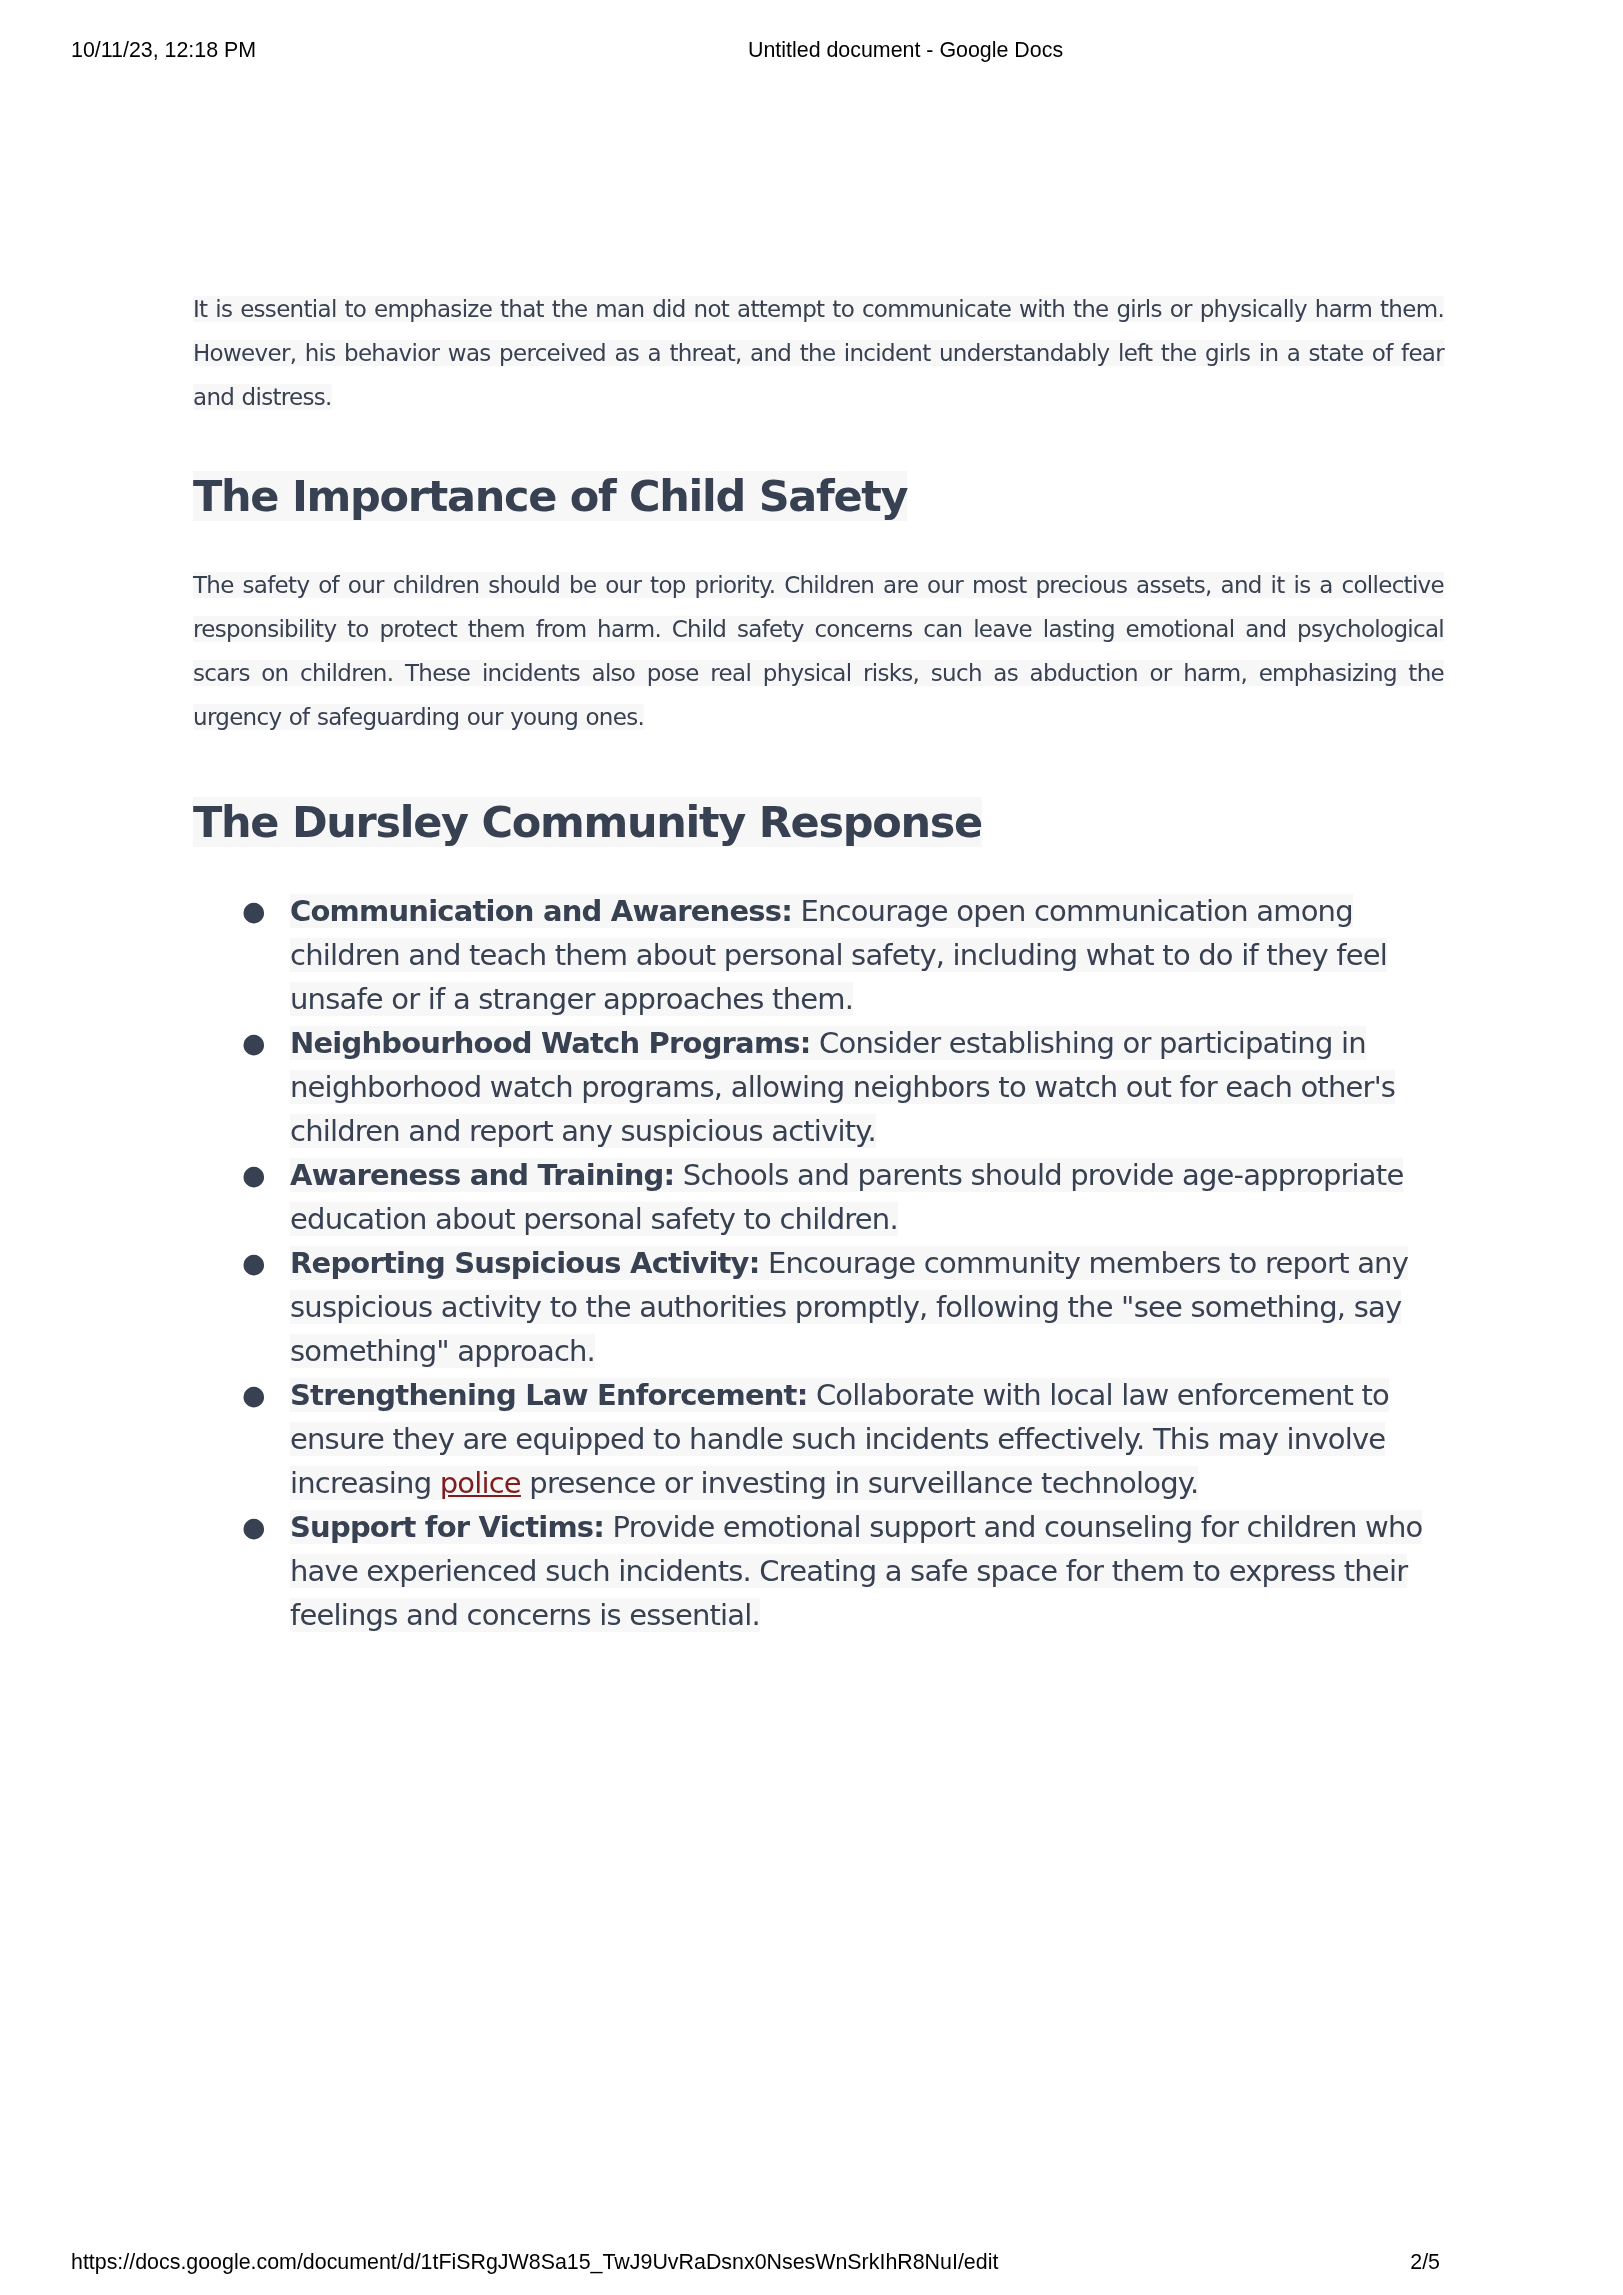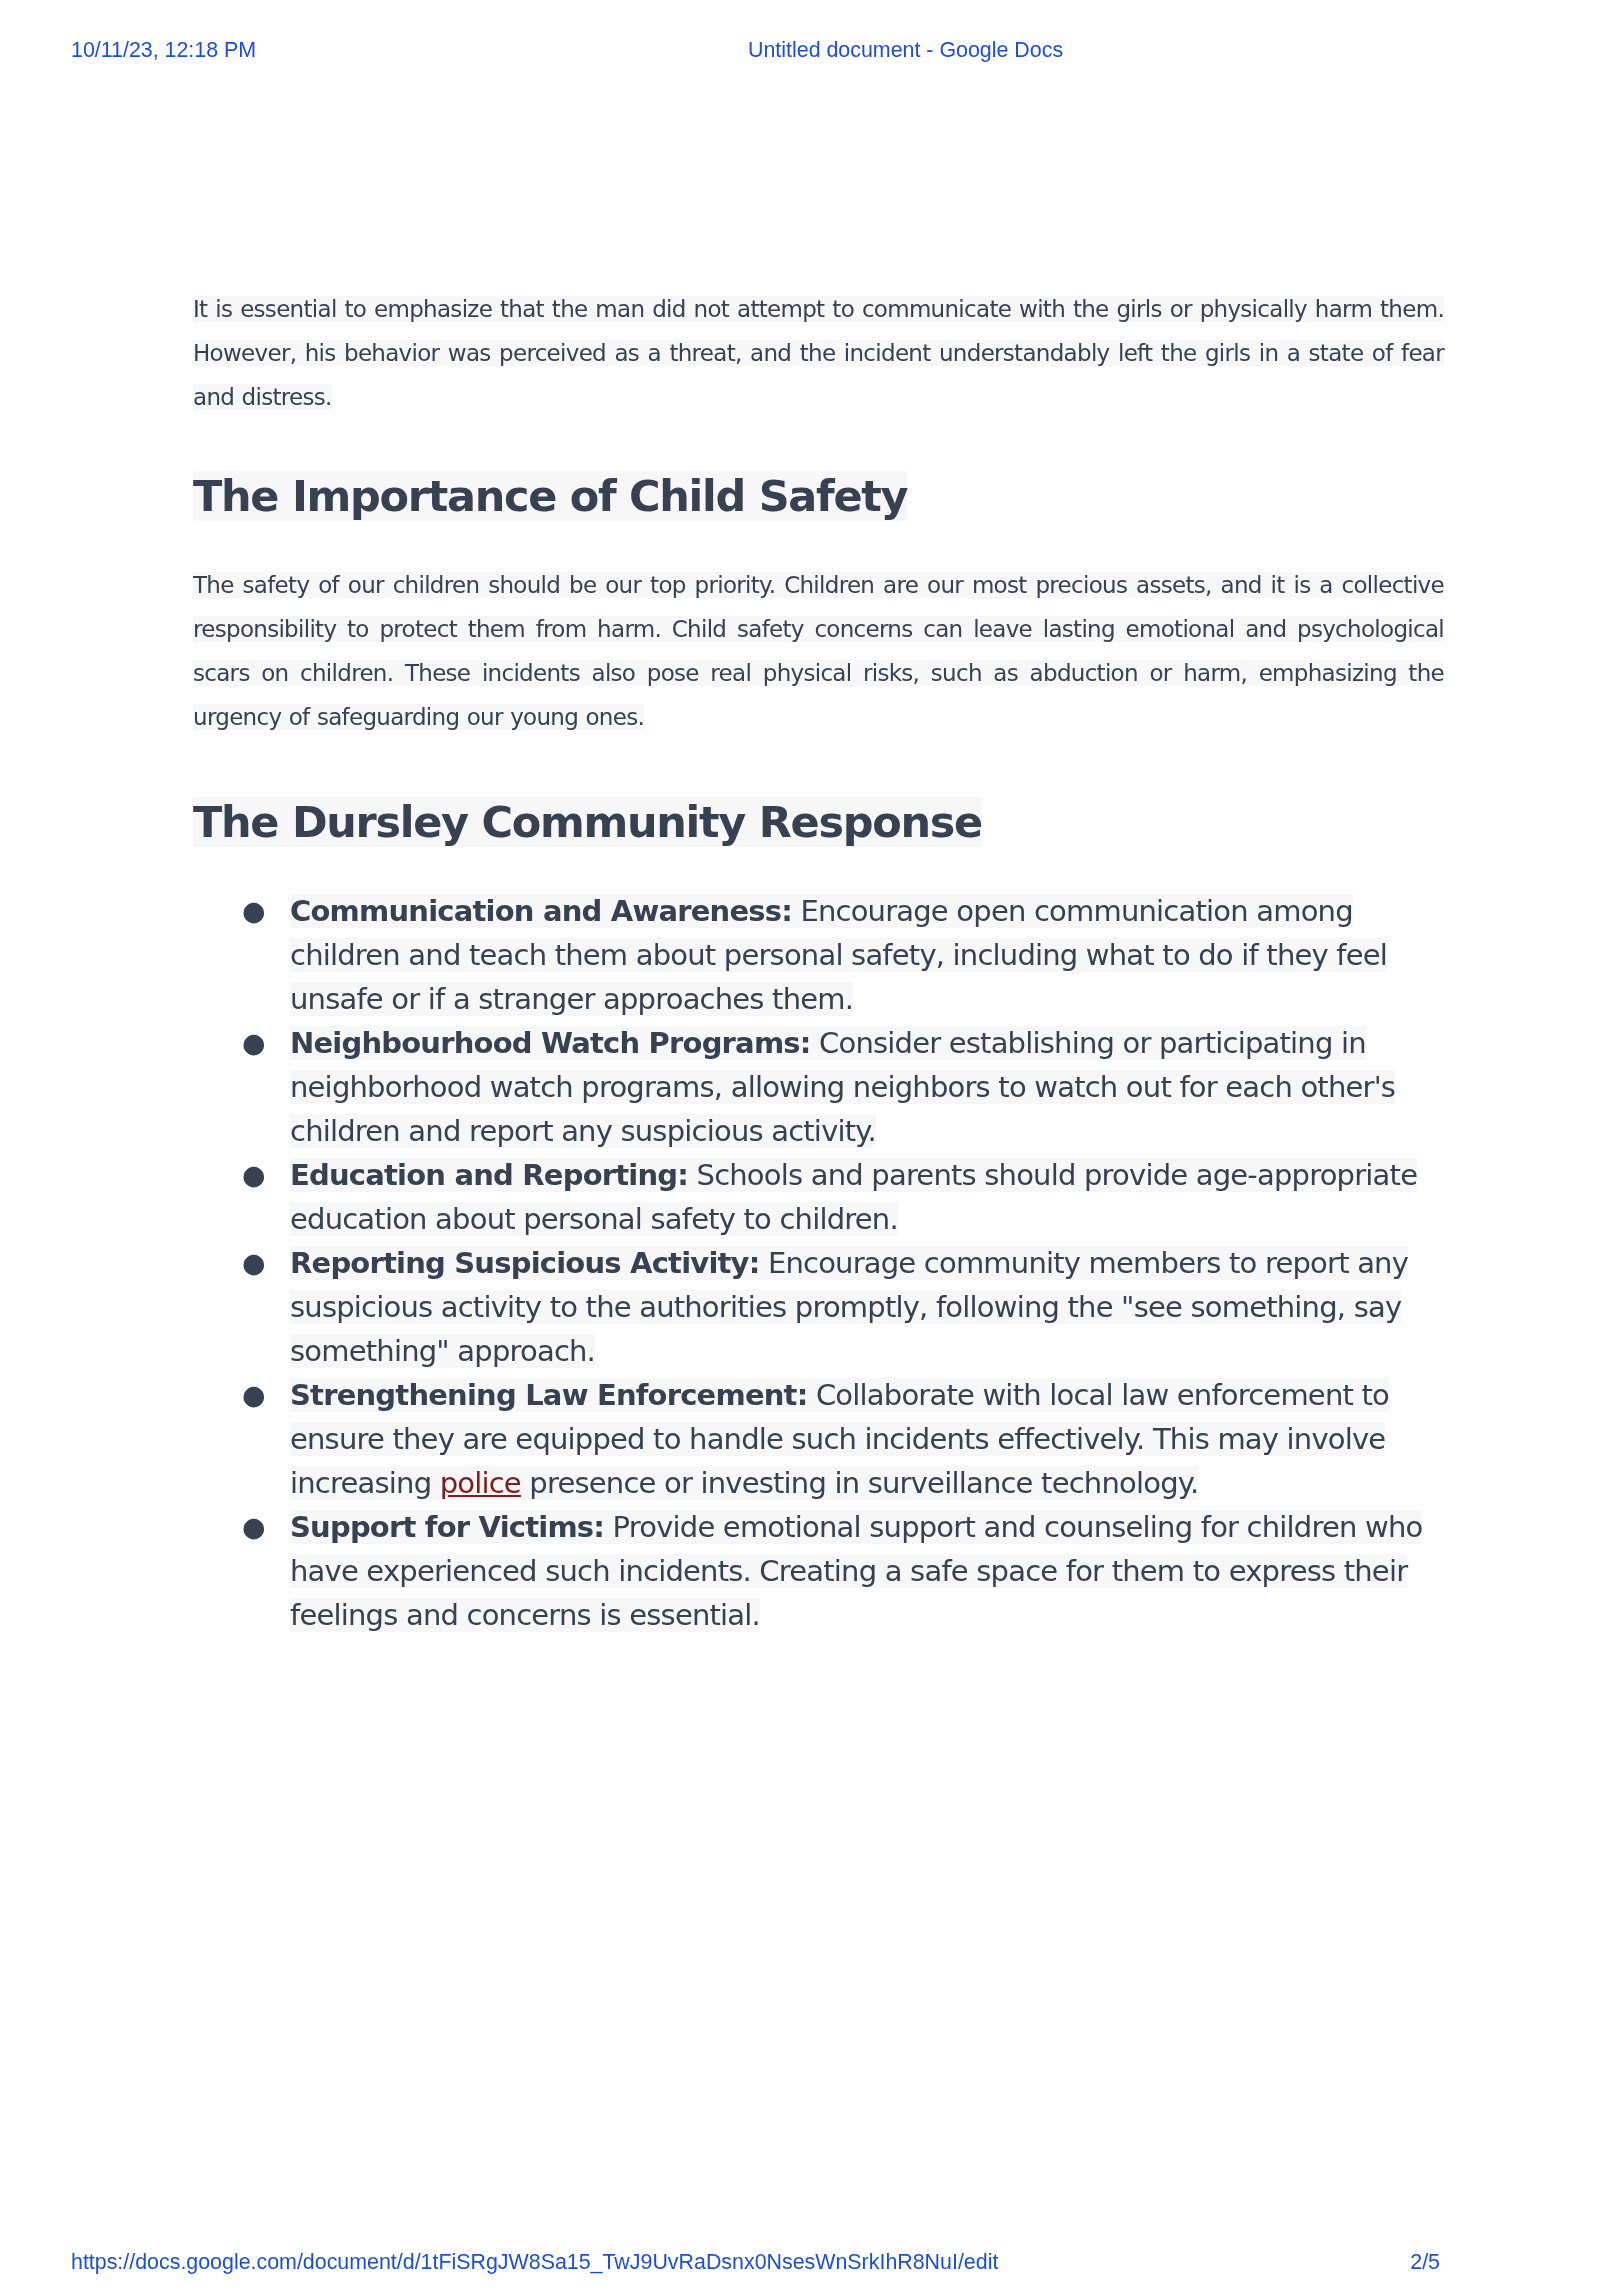--- a/index.html
+++ b/index.html
@@ -1,17 +1,17 @@
 <!DOCTYPE html>
 <html style="font-size:12.7px"><head>
 <meta charset="utf-8">
 <style>
   html, body { margin: 0; padding: 0; background: #ffffff; }
   body { width: 1623px; height: 2295px; position: relative; overflow: hidden; font-family: "Liberation Sans", sans-serif; }
-  .print-header, .print-footer { position: absolute; left: 0; width: 1497px; font-size: 21.4px; color: #1d4ed8; font-family: "Liberation Sans", sans-serif; }
+  .print-header, .print-footer { position: absolute; left: 0; width: 1497px; font-size: 21.4px; color: #000000; font-family: "Liberation Sans", sans-serif; }
   .print-header { top: 38px; height: 28.5px; }
   .print-footer { top: 2250px; height: 28.5px; }
   .ph-left { position: absolute; left: 71px; }
   .ph-center { position: absolute; left: 748px; }
   .pf-left { position: absolute; left: 71px; }
   .pf-right { position: absolute; right: 57px; }
 
   .doc { position: absolute; left: 193px; top: 287px; width: 1251px; color: #374151; font-family: "DejaVu Sans", sans-serif; }
   .hl { background: #f7f7f8; box-decoration-break: clone; -webkit-box-decoration-break: clone; }
   p.body { margin: 0; font-size: 23px; line-height: 44px; text-align: justify; letter-spacing: -0.7px; word-spacing: 0.8px; }
@@ -52,21 +52,21 @@
     <li>
       <span class="bullet">●</span>
       <span class="hl"><strong>Communication and Awareness:</strong><span> Encourage open communication among children and teach them about personal safety, including what to do if they feel unsafe or if a stranger approaches them.</span></span>
     </li>
     <li>
       <span class="bullet">●</span>
       <span class="hl"><strong>Neighbourhood Watch Programs:</strong><span> Consider establishing or participating in neighborhood watch programs, allowing neighbors to watch out for each other's children and report any suspicious activity.</span></span>
     </li>
     <li>
       <span class="bullet">●</span>
-      <span class="hl"><strong>Education and Reporting:</strong><span> Schools and parents should provide age-appropriate education about personal safety to children.</span></span>
+      <span class="hl"><strong>Awareness and Training:</strong><span> Schools and parents should provide age-appropriate education about personal safety to children.</span></span>
     </li>
     <li>
       <span class="bullet">●</span>
       <span class="hl"><strong>Reporting Suspicious Activity:</strong><span> Encourage community members to report any suspicious activity to the authorities promptly, following the "see something, say something" approach.</span></span>
     </li>
     <li>
       <span class="bullet">●</span>
       <span class="hl"><strong>Strengthening Law Enforcement:</strong><span> Collaborate with local law enforcement to ensure they are equipped to handle such incidents effectively. This may involve increasing </span><a class="link" href="#">police</a><span> presence or investing in surveillance technology.</span></span>
     </li>
     <li>

